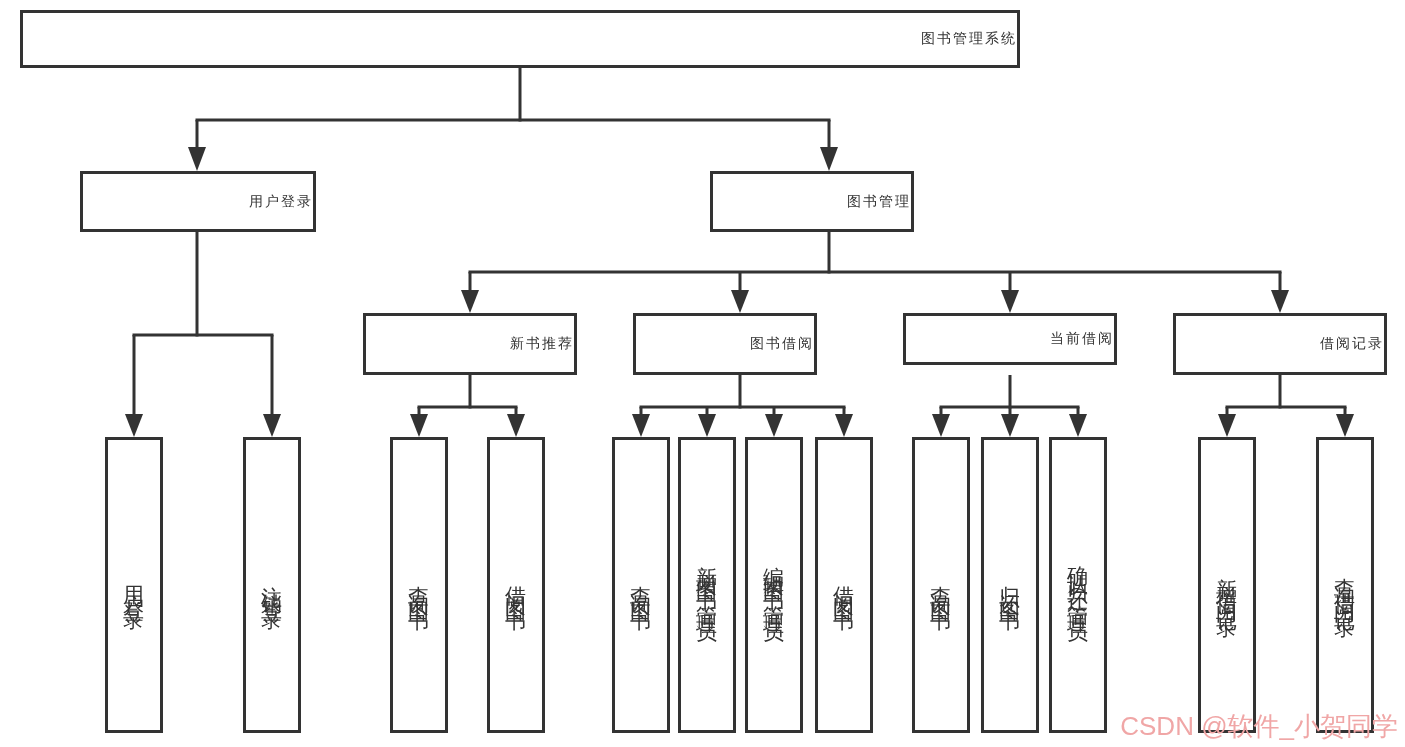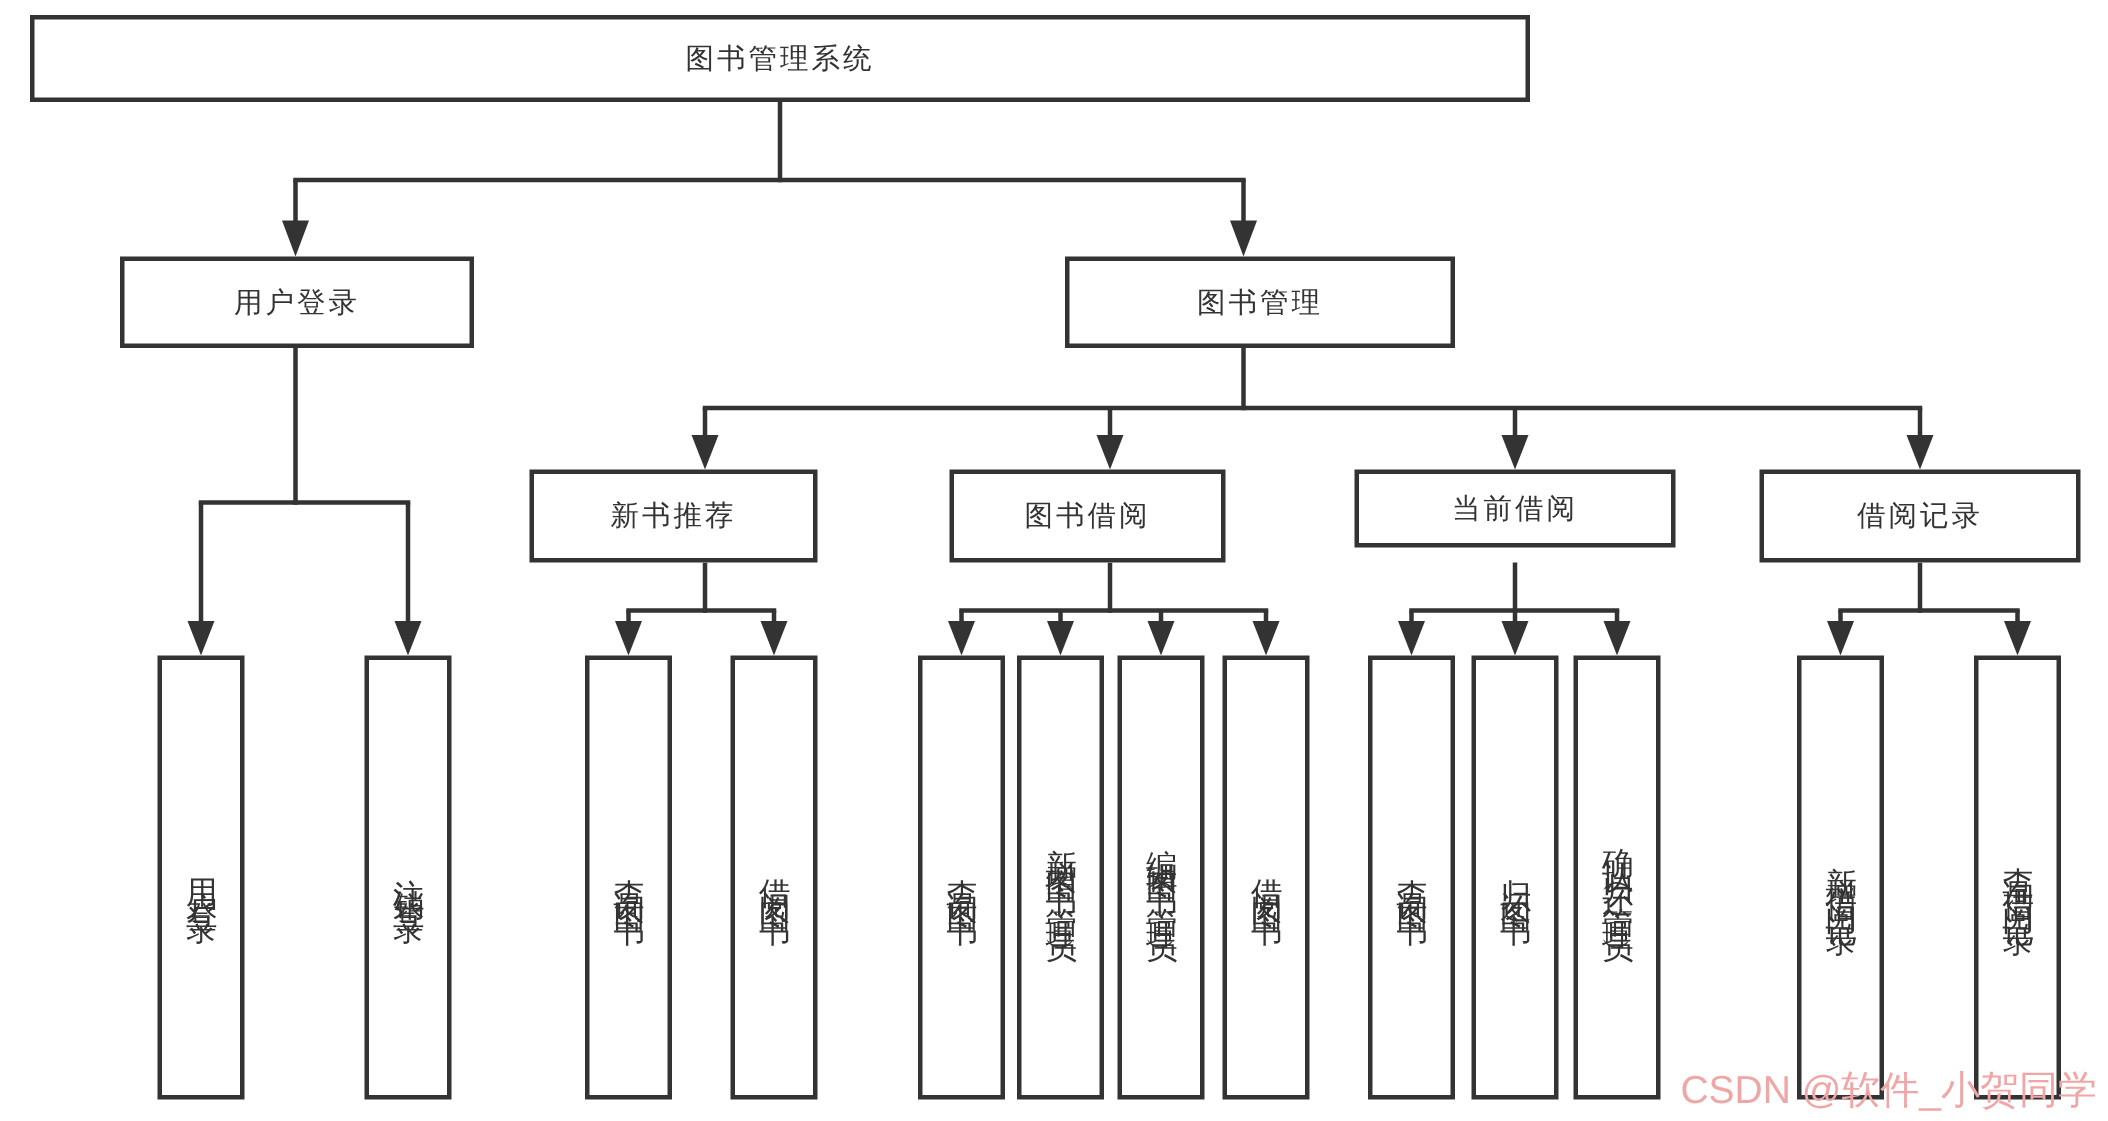--- a/index.html
+++ b/index.html
@@ -16,21 +16,21 @@
   }
   .canvas{position:absolute;left:0;top:0;width:1405px;height:747px;}
   svg.wires{position:absolute;left:0;top:0;width:1405px;height:747px;z-index:1;}
   svg.wires line{stroke:var(--line);stroke-width:3;}
   svg.wires polygon{fill:var(--line);}
   .node{
     position:absolute;box-sizing:border-box;z-index:2;
     border:3px solid var(--line);background:#fff;color:var(--text);
     display:flex;align-items:center;justify-content:center;
   }
-  .h-node{font-size:19px;letter-spacing:2px;white-space:nowrap;}
+  .h-node{font-size:14px;letter-spacing:2px;white-space:nowrap;justify-content:flex-end;}
   .leaf .vtext{
     writing-mode:vertical-rl;
     text-orientation:mixed;
     font-size:21px;line-height:1;letter-spacing:8px;
   }
   .watermark{
     position:absolute;right:7px;bottom:3px;z-index:6;
     font-size:26px;color:var(--wm);white-space:nowrap;
   }
 </style>
@@ -101,25 +101,25 @@
     <polygon points="1336,414 1354,414 1345,437"></polygon>
   </svg>
 
   <div class="node h-node" style="left:20px;top:10px;width:1000px;height:58px">
     <span>图书管理系统</span>
   </div>
 
   <div class="node h-node" style="left:80px;top:171px;width:236px;height:61px">
     <span>用户登录</span>
   </div>
-  <div class="node h-node" style="left:710px;top:171px;width:260px;height:61px">
+  <div class="node h-node" style="left:710px;top:171px;width:204px;height:61px">
     <span>图书管理</span>
   </div>
 
-  <div class="node h-node" style="left:353px;top:313px;width:192px;height:62px">
+  <div class="node h-node" style="left:363px;top:313px;width:214px;height:62px">
     <span>新书推荐</span>
   </div>
   <div class="node h-node" style="left:633px;top:313px;width:184px;height:62px">
     <span>图书借阅</span>
   </div>
   <div class="node h-node" style="left:903px;top:313px;width:214px;height:52px">
     <span>当前借阅</span>
   </div>
   <div class="node h-node" style="left:1173px;top:313px;width:214px;height:62px">
     <span>借阅记录</span>

